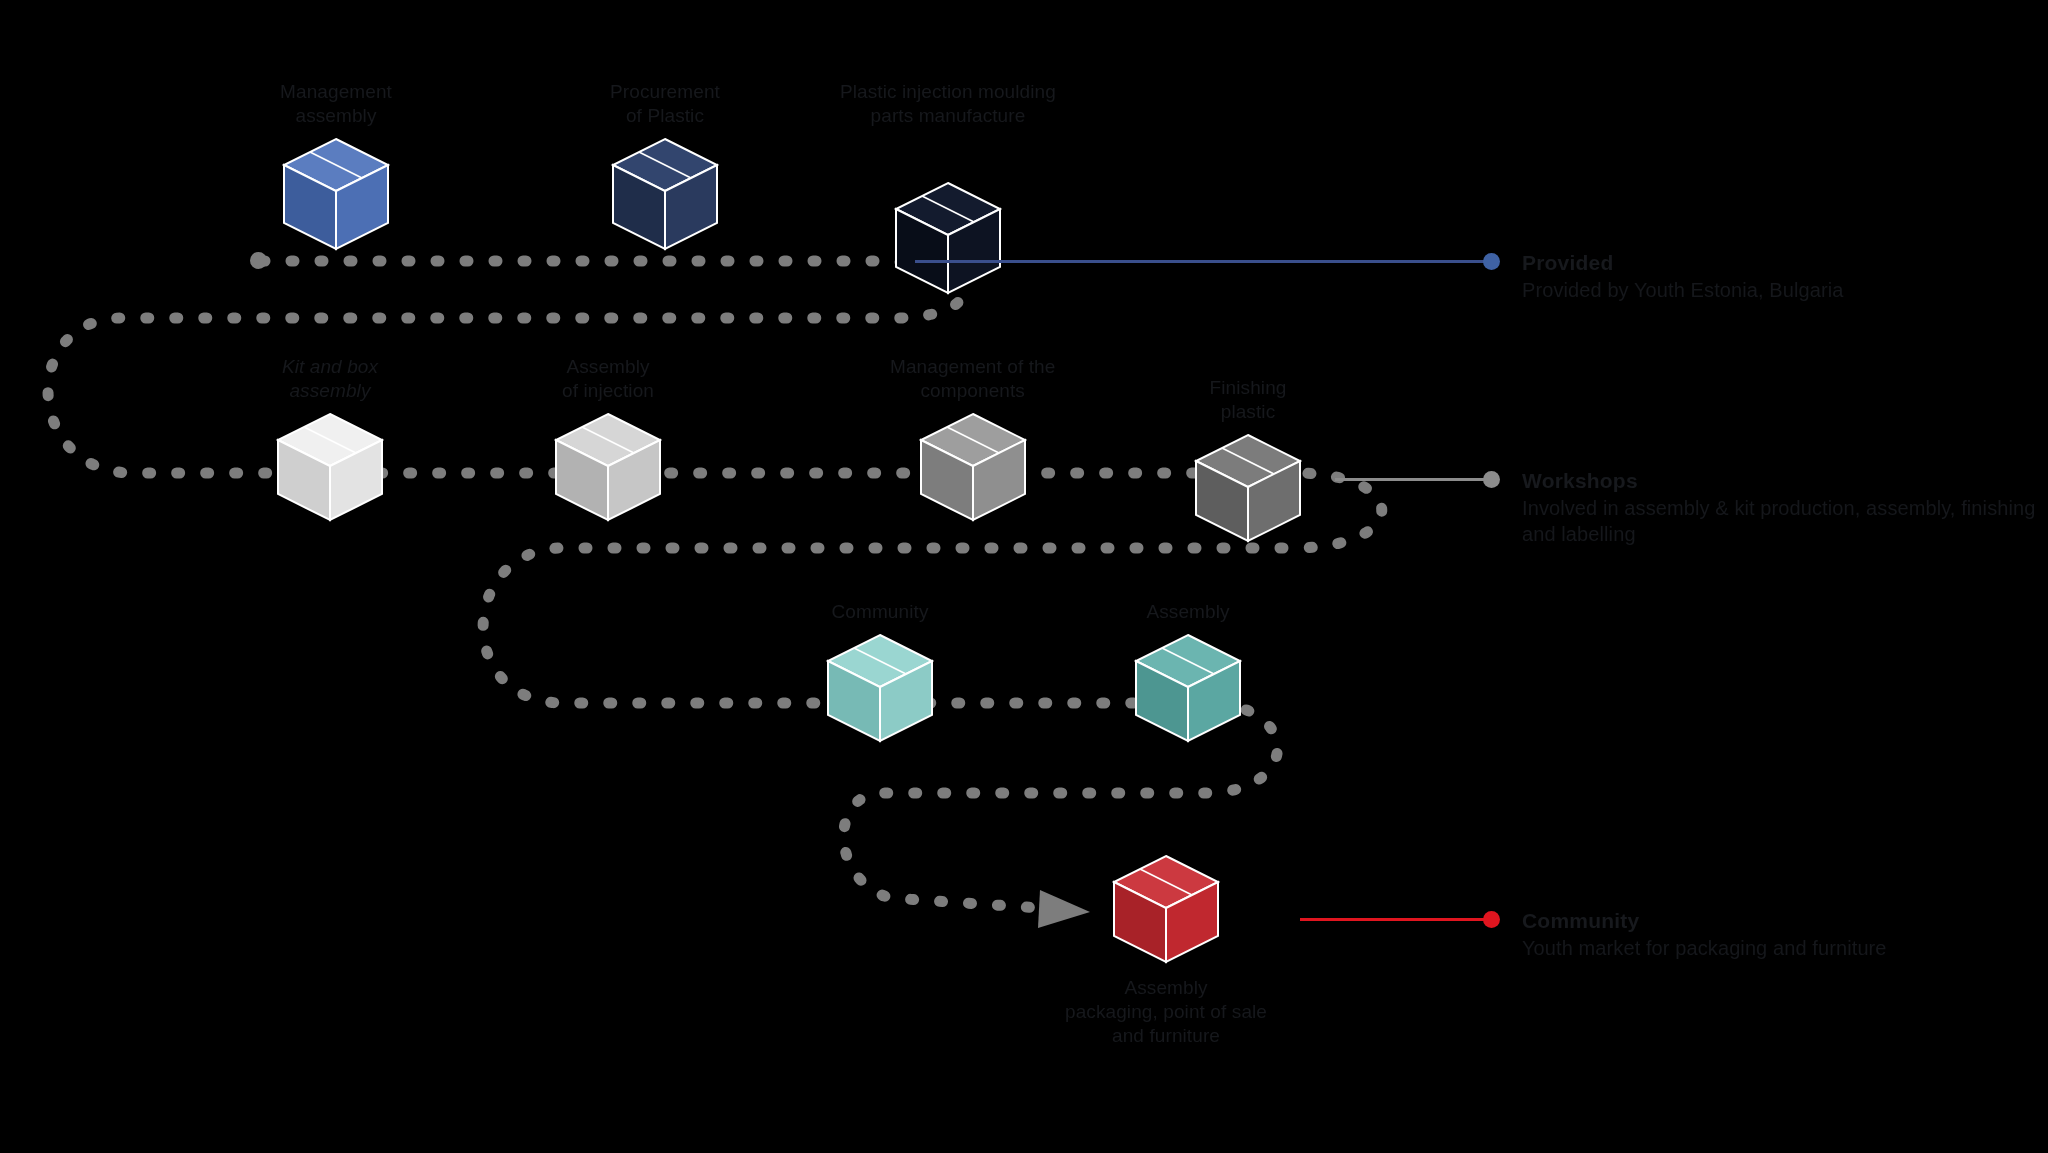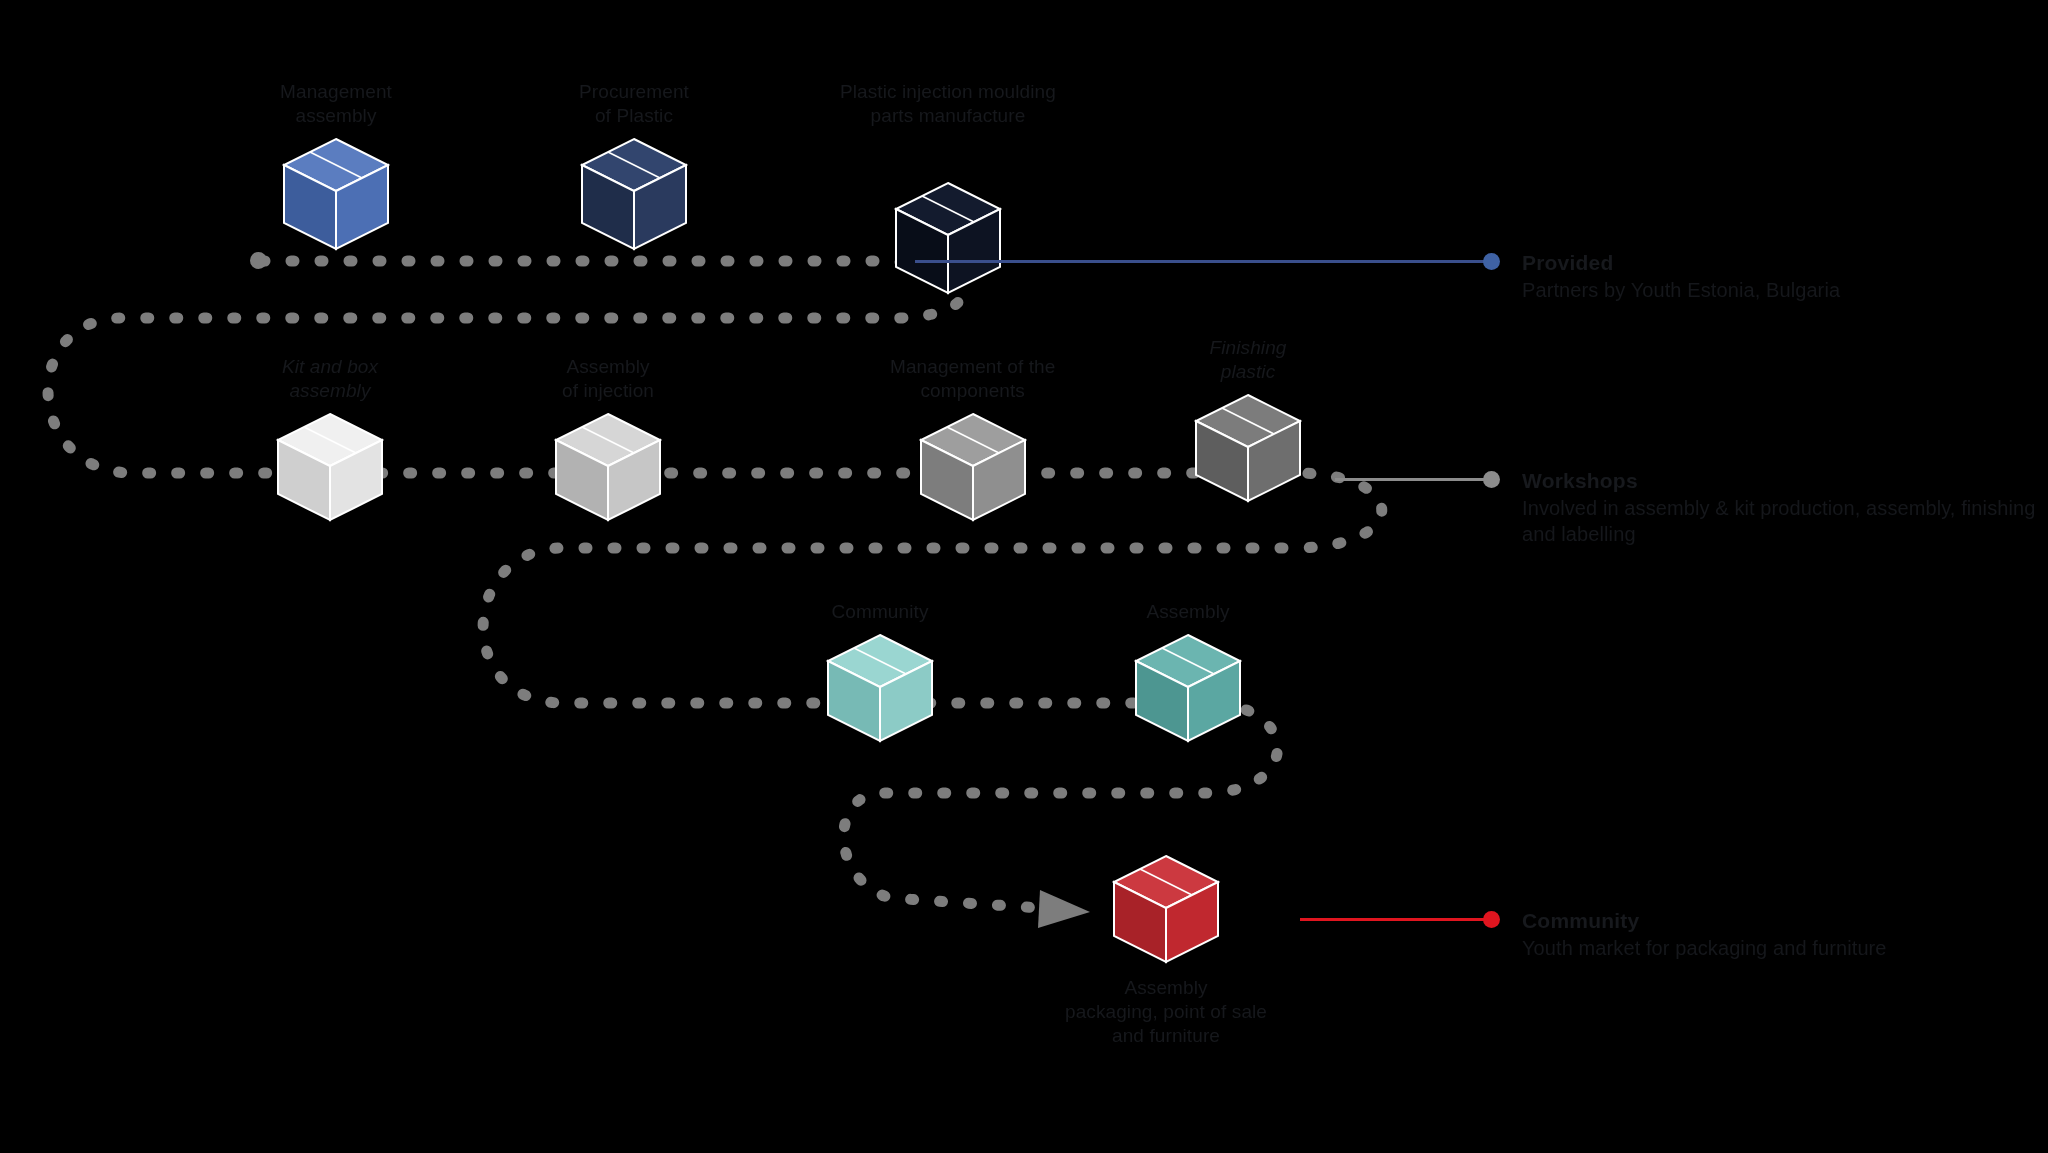--- a/index.html
+++ b/index.html
@@ -126,21 +126,21 @@
     <div class="cube-wrap">
       <svg width="116" height="120" viewBox="0 0 116 120">
         <polygon points="58,4 110,30 58,56 6,30" fill="#5b7dc0" stroke="#ffffff" stroke-width="2"></polygon>
         <polygon points="6,30 58,56 58,114 6,88" fill="#3d5d9c" stroke="#ffffff" stroke-width="2"></polygon>
         <polygon points="58,56 110,30 110,88 58,114" fill="#4c6fb4" stroke="#ffffff" stroke-width="2"></polygon>
         <line x1="32" y1="17" x2="84" y2="43" stroke="#ffffff" stroke-width="1.6"></line>
       </svg>
     </div>
   </div>
 
-  <div class="cube-group" style="left:576px; top:80px;">
+  <div class="cube-group" style="left:607px; top:80px;">
     <div class="cube-label">Procurement
 of Plastic</div>
     <div class="cube-wrap">
       <svg width="116" height="120" viewBox="0 0 116 120">
         <polygon points="58,4 110,30 58,56 6,30" fill="#32456e" stroke="#ffffff" stroke-width="2"></polygon>
         <polygon points="6,30 58,56 58,114 6,88" fill="#1f2d4a" stroke="#ffffff" stroke-width="2"></polygon>
         <polygon points="58,56 110,30 110,88 58,114" fill="#2a3a5e" stroke="#ffffff" stroke-width="2"></polygon>
         <line x1="32" y1="17" x2="84" y2="43" stroke="#ffffff" stroke-width="1.6"></line>
       </svg>
     </div>
@@ -191,21 +191,21 @@
     <div class="cube-wrap">
       <svg width="116" height="116" viewBox="0 0 116 116">
         <polygon points="58,4 110,30 58,56 6,30" fill="#9e9e9e" stroke="#ffffff" stroke-width="2"></polygon>
         <polygon points="6,30 58,56 58,110 6,84" fill="#7d7d7d" stroke="#ffffff" stroke-width="2"></polygon>
         <polygon points="58,56 110,30 110,84 58,110" fill="#8f8f8f" stroke="#ffffff" stroke-width="2"></polygon>
         <line x1="32" y1="17" x2="84" y2="43" stroke="#ffffff" stroke-width="1.6"></line>
       </svg>
     </div>
   </div>
 
-  <div class="cube-group" style="left:1190px; top:336px;font-style:italic;">
+  <div class="cube-group" style="left:1190px; top:376px;">
     <div class="cube-label">Finishing
 plastic</div>
     <div class="cube-wrap">
       <svg width="116" height="116" viewBox="0 0 116 116">
         <polygon points="58,4 110,30 58,56 6,30" fill="#7c7c7c" stroke="#ffffff" stroke-width="2"></polygon>
         <polygon points="6,30 58,56 58,110 6,84" fill="#5e5e5e" stroke="#ffffff" stroke-width="2"></polygon>
         <polygon points="58,56 110,30 110,84 58,110" fill="#6e6e6e" stroke="#ffffff" stroke-width="2"></polygon>
         <line x1="32" y1="17" x2="84" y2="43" stroke="#ffffff" stroke-width="1.6"></line>
       </svg>
     </div>
@@ -249,21 +249,21 @@
 and furniture</div>
   </div>
 
   <div class="legend-row" style="left:915px; top:250px;">
     <div class="legend-connector">
       <span class="ln" style="width:570px; background:#3a4f8c;"></span>
       <span class="dot" style="background:#3f62a4;"></span>
     </div>
     <div class="legend-text">
       <div class="legend-title">Provided</div>
-      <div class="legend-desc">Partners by Youth Estonia, Bulgaria</div>
+      <div class="legend-desc">Provided by Youth Estonia, Bulgaria</div>
     </div>
   </div>
 
   <div class="legend-row" style="left:1335px; top:468px;">
     <div class="legend-connector">
       <span class="ln" style="width:150px; background:#8c8c8c;"></span>
       <span class="dot" style="background:#8c8c8c;"></span>
     </div>
     <div class="legend-text" style="max-width:560px;">
       <div class="legend-title">Workshops</div>

